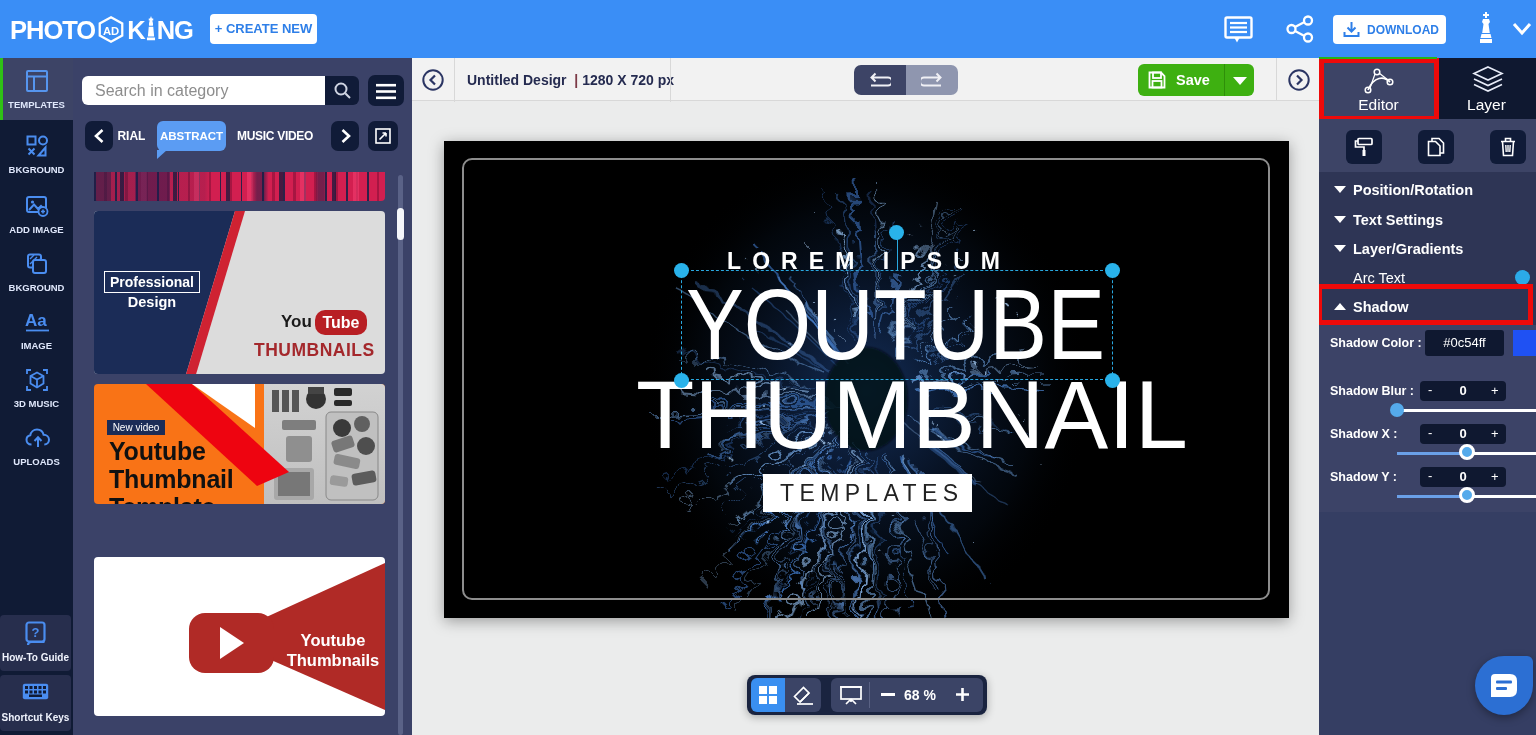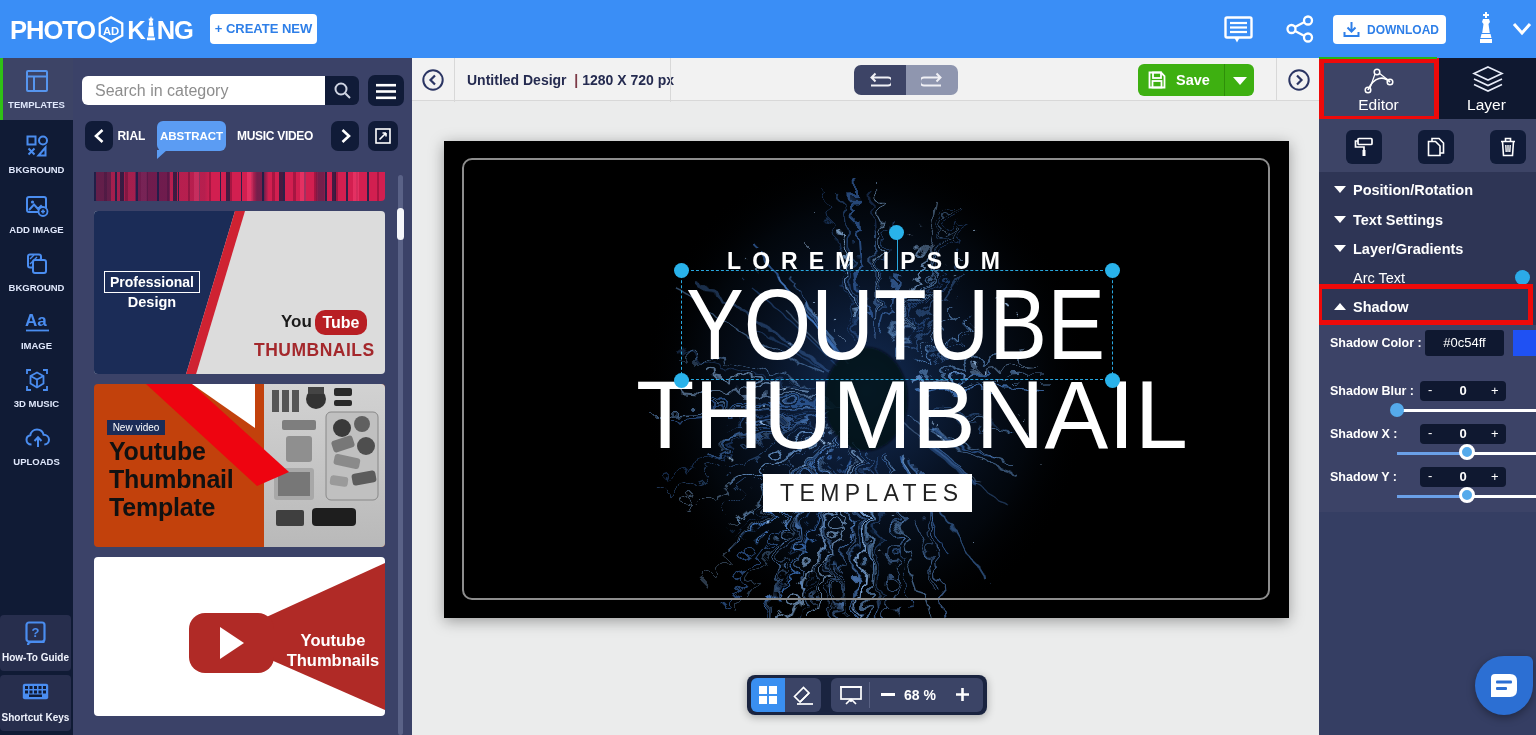--- a/index.html
+++ b/index.html
@@ -214,21 +214,21 @@
   <div class="abs" style="left:21px;top:153px;width:291px;height:163px;border-radius:4px;background:#dcdcdc;overflow:hidden;">
     <div class="abs" style="left:-60px;top:0;width:201px;height:163px;background:#1b2c57;transform:skewX(-16.7deg);transform-origin:top left;"></div>
     <div class="abs" style="left:141px;top:0;width:10px;height:163px;background:#cf2232;transform:skewX(-16.7deg);transform-origin:top left;"></div>
     <div class="abs" style="left:10px;top:60px;width:96px;height:22px;border:1.5px solid #fff;color:#fff;font-weight:bold;font-size:14px;text-align:center;line-height:20px;">Professional</div>
     <div class="abs" style="left:10px;top:83px;width:96px;color:#fff;font-weight:bold;font-size:14.5px;text-align:center;">Design</div>
     <div class="abs" style="left:187px;top:101px;color:#1a1a1a;font-weight:bold;font-size:17px;">You</div>
     <div class="abs" style="left:221px;top:99px;width:52px;height:25px;background:#b81f24;border-radius:10px;color:#fff;font-weight:bold;font-size:16px;text-align:center;line-height:25px;">Tube</div>
     <div class="abs" style="left:160px;top:129px;color:#a4282c;font-weight:bold;font-size:17.5px;letter-spacing:0.5px;">THUMBNAILS</div>
   </div>
 
-  <div class="abs" style="left:21px;top:326px;width:291px;height:163px;border-radius:4px;background:#c2410c;overflow:hidden;">
+  <div class="abs" style="left:21px;top:326px;width:291px;height:120px;border-radius:4px;background:#f97316;overflow:hidden;">
     <div class="abs" style="left:170px;top:0;width:121px;height:163px;background:linear-gradient(180deg,#d2d2d2,#b9b9b9);"></div>
     <svg class="abs" style="left:170px;top:0;" width="121" height="163" viewBox="0 0 121 163">
       <rect x="8" y="6" width="7" height="22" fill="#555"></rect>
         <rect x="18" y="6" width="7" height="22" fill="#555"></rect>
         <rect x="28" y="6" width="7" height="22" fill="#555"></rect>
       <circle cx="52" cy="15" r="10" fill="#333"></circle>
         <rect x="44" y="3" width="16" height="7" fill="#444"></rect>
       <rect x="70" y="4" width="18" height="8" rx="2" fill="#2a2a2a"></rect>
         <rect x="70" y="16" width="18" height="6" rx="2" fill="#2a2a2a"></rect>
       <rect x="62" y="28" width="52" height="88" rx="5" fill="#c0c0c0" stroke="#888"></rect>

